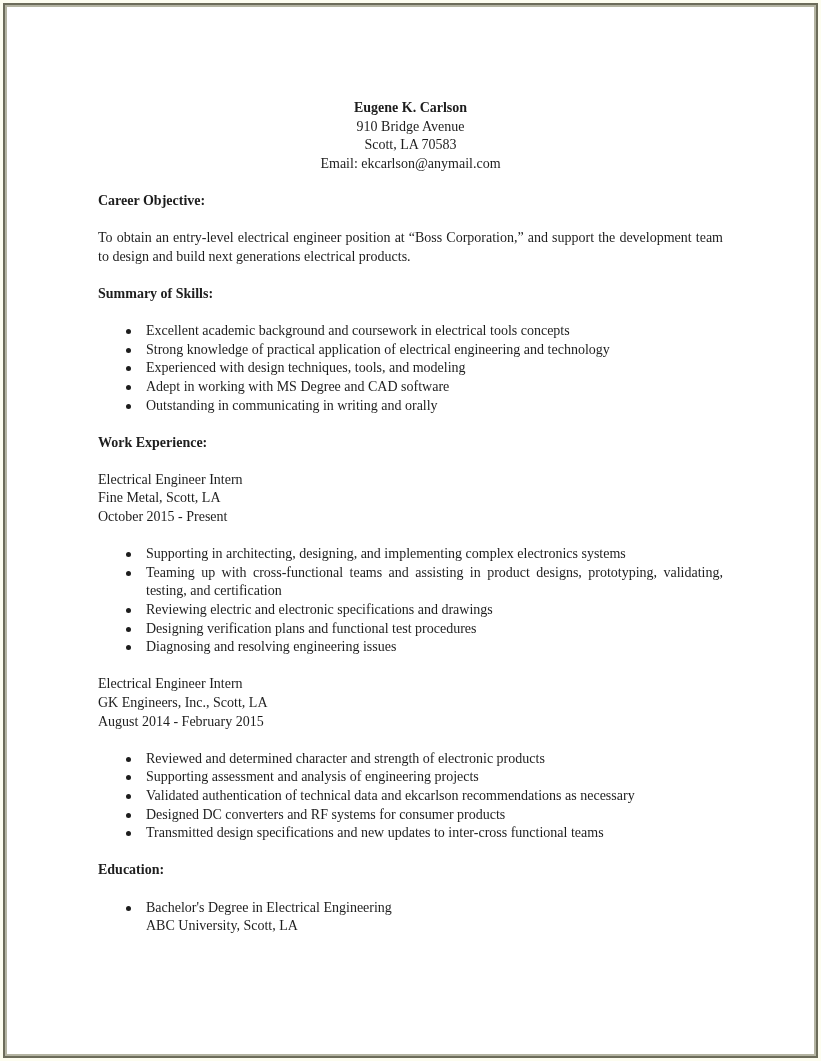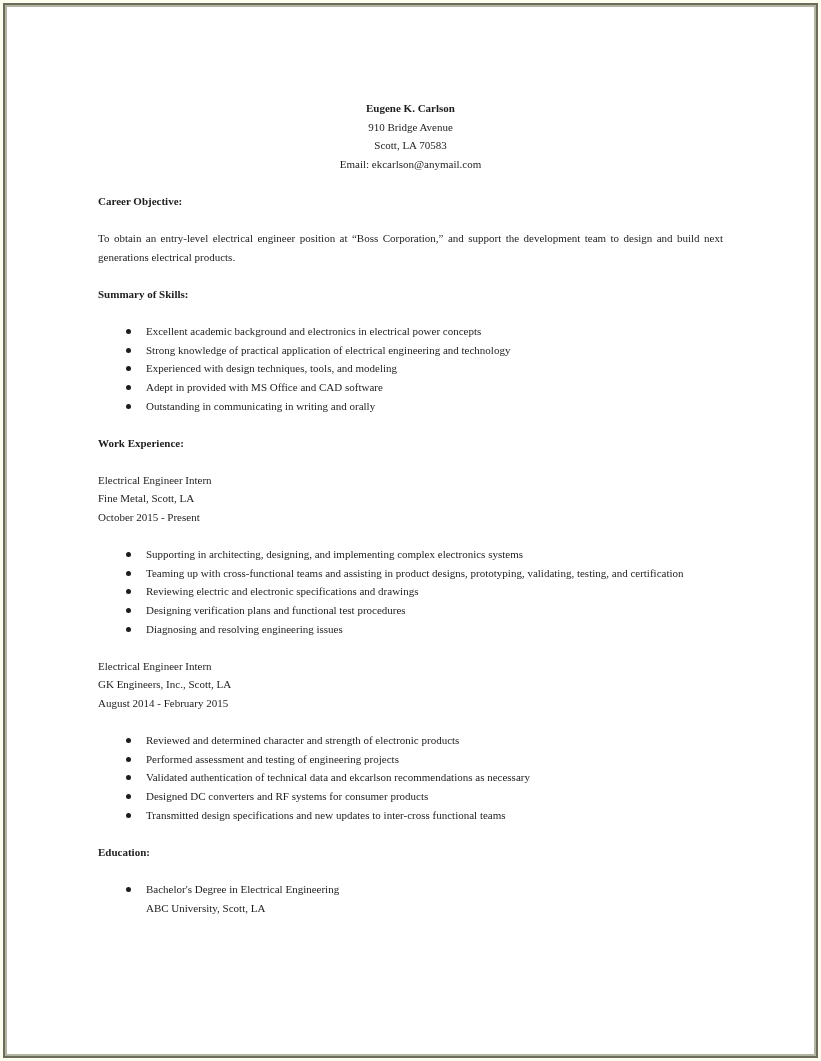--- a/index.html
+++ b/index.html
@@ -21,21 +21,21 @@
     box-sizing: border-box;
     border: 2px solid #b4b4a2;
     background: #ffffff;
     overflow: hidden;
   }
 
   .content {
     box-sizing: border-box;
     padding: 92px 91px 0 91px;
     font-family: "Liberation Serif", "DejaVu Serif", serif;
-    font-size: 11px;
+    font-size: 14px;
     line-height: 18.6px;
     color: #1d1d1d;
   }
 
   .blk { margin: 0 0 18.6px 0; }
 
   .doc-header { text-align: center; }
   .doc-header .name { font-weight: bold; }
 
   .section-heading { font-weight: bold; }
@@ -83,24 +83,24 @@
           <div>910 Bridge Avenue</div>
           <div>Scott, LA 70583</div>
           <div>Email: ekcarlson@anymail.com</div>
         </div>
 
         <div class="section-heading blk">Career Objective:</div>
         <p class="body-text">To obtain an entry-level electrical engineer position at “Boss Corporation,” and support the development team to design and build next generations electrical products.</p>
 
         <div class="section-heading blk">Summary of Skills:</div>
         <ul class="bullets">
-          <li>Excellent academic background and electronics in electrical power concepts</li>
+          <li>Excellent academic background and coursework in electrical tools concepts</li>
           <li>Strong knowledge of practical application of electrical engineering and technology</li>
           <li>Experienced with design techniques, tools, and modeling</li>
-          <li>Adept in provided with MS Office and CAD software</li>
+          <li>Adept in working with MS Degree and CAD software</li>
           <li>Outstanding in communicating in writing and orally</li>
         </ul>
 
         <div class="section-heading blk">Work Experience:</div>
 
         <div class="blk">
           <div class="job-line">Electrical Engineer Intern</div>
           <div class="job-line">Fine Metal, Scott, LA</div>
           <div class="job-line">October 2015 - Present</div>
         </div>
@@ -114,21 +114,21 @@
         </ul>
 
         <div class="blk">
           <div class="job-line">Electrical Engineer Intern</div>
           <div class="job-line">GK Engineers, Inc., Scott, LA</div>
           <div class="job-line">August 2014 - February 2015</div>
         </div>
 
         <ul class="bullets">
           <li>Reviewed and determined character and strength of electronic products</li>
-          <li>Performed assessment and testing of engineering projects</li>
+          <li>Supporting assessment and analysis of engineering projects</li>
           <li>Validated authentication of technical data and ekcarlson recommendations as necessary</li>
           <li>Designed DC converters and RF systems for consumer products</li>
           <li>Transmitted design specifications and new updates to inter-cross functional teams</li>
         </ul>
 
         <div class="section-heading blk">Education:</div>
         <ul class="bullets">
           <li>
             <span class="edu-line">Bachelor's Degree in Electrical Engineering</span>
             <span class="edu-line">ABC University, Scott, LA</span>

